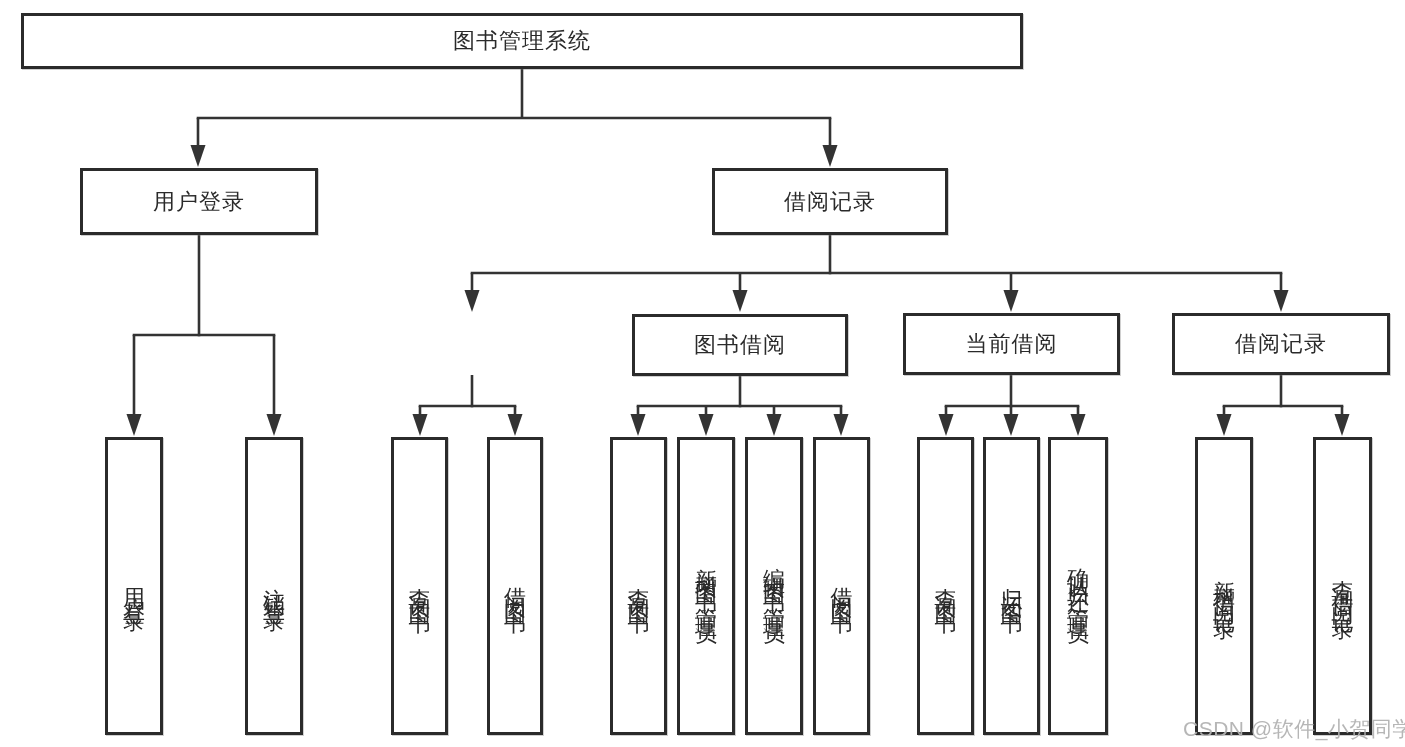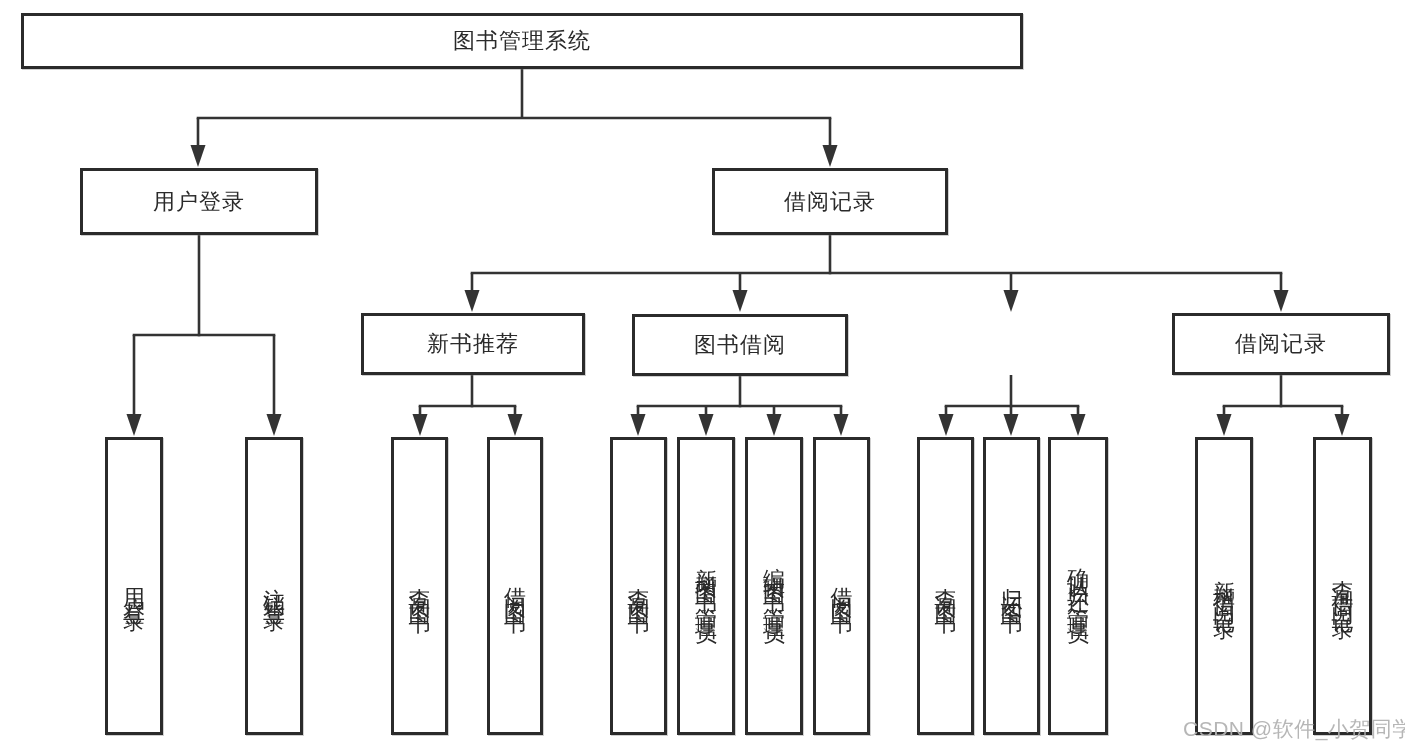--- a/index.html
+++ b/index.html
@@ -118,25 +118,25 @@
     <span>图书管理系统</span>
   </div>
 
   <div class="node h" style="left:80px;top:168px;width:238px;height:67px">
     <span>用户登录</span>
   </div>
   <div class="node h" style="left:712px;top:168px;width:236px;height:67px">
     <span>借阅记录</span>
   </div>
 
-  <div class="node h" style="left:361px;top:313px;width:224px;height:62px">
-    <span>新书推荐</span>
-  </div>
   <div class="node h" style="left:632px;top:314px;width:216px;height:62px">
     <span>图书借阅</span>
+  </div>
+  <div class="node h" style="left:903px;top:313px;width:217px;height:62px">
+    <span>当前借阅</span>
   </div>
   <div class="node h" style="left:1172px;top:313px;width:218px;height:62px">
     <span>借阅记录</span>
   </div>
 
   <div class="node v" style="left:105px;top:437px;width:58px;height:298px">
     <span class="vtext">用户登录</span>
   </div>
   <div class="node v" style="left:245px;top:437px;width:58px;height:298px">
     <span class="vtext">注销登录</span>

